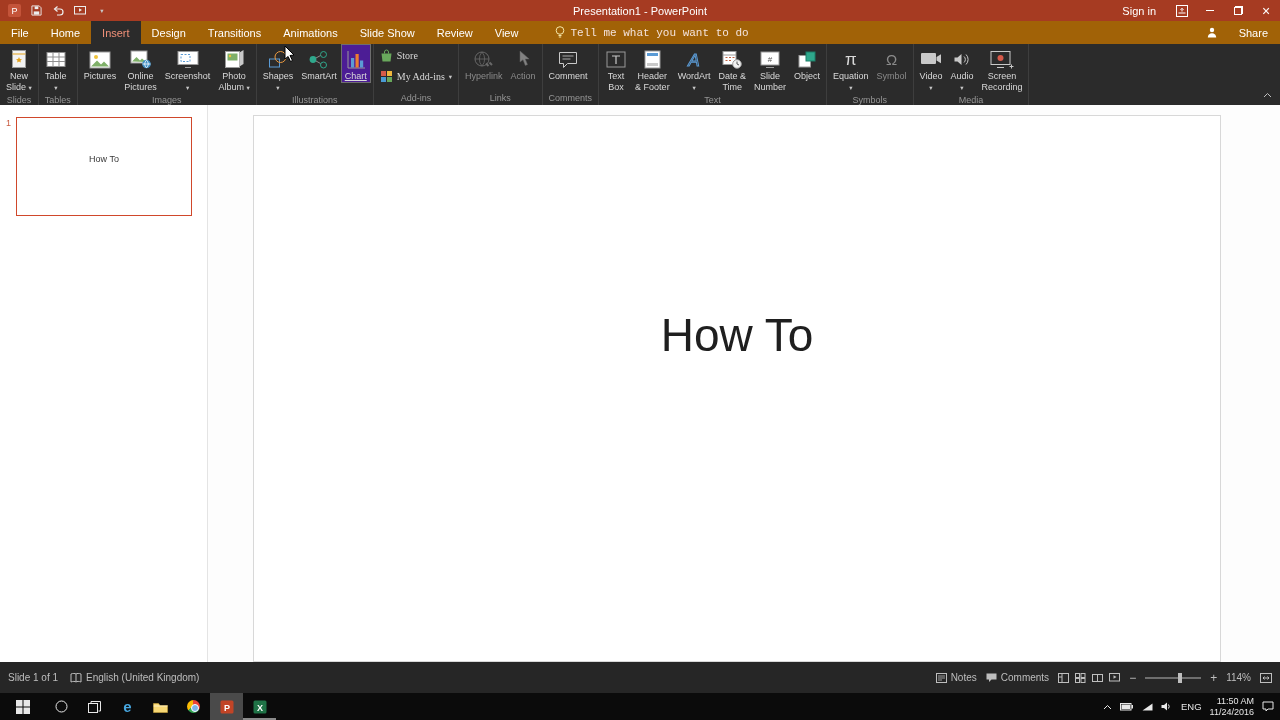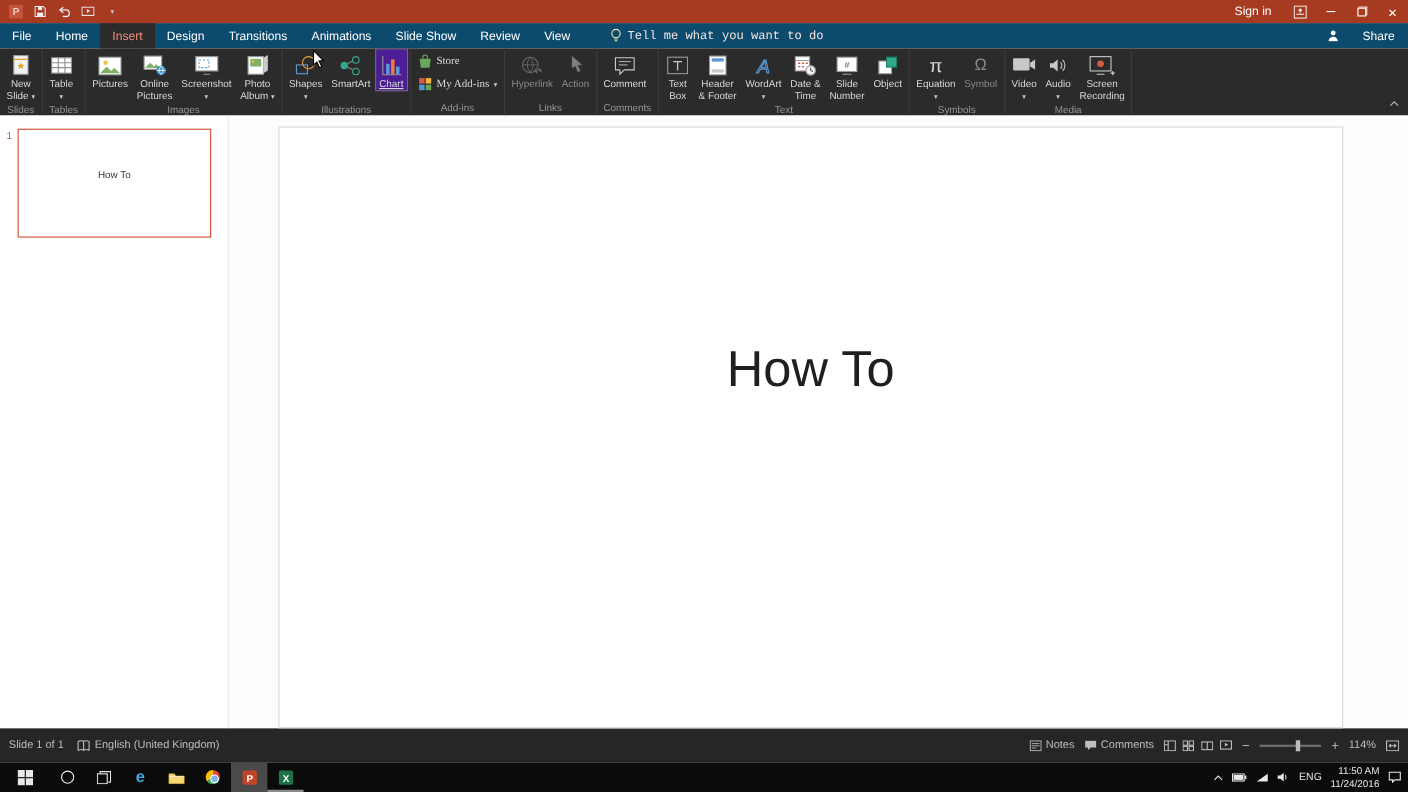--- a/index.html
+++ b/index.html
@@ -15,21 +15,21 @@
   .tb-right { margin-left:auto; display:flex; align-items:center; height:100%; }
   .signin { padding:0 12px; cursor:pointer; }
   .tb-ctrl { width:28px; height:100%; display:flex; align-items:center; justify-content:center; cursor:pointer; font-size:12px; }
   .min-glyph { display:inline-block; width:8px; border-bottom:1px solid #fff; }
   .restore-glyph { position:relative; width:9px; height:9px; display:inline-block; }
   .restore-glyph::before { content:""; position:absolute; right:0; top:0; width:6px; height:6px; border:1px solid #fff; }
   .restore-glyph::after { content:""; position:absolute; left:0; bottom:0; width:6px; height:6px; border:1px solid #fff; background:#A63B22; }
   .close-glyph { font-size:14px; line-height:1; }
 
   
-  .tabrow { height:23px; background:#0c4a6e; display:flex; align-items:stretch; color:#fff; flex:0 0 auto; }
+  .tabrow { height:23px; background:#a16207; display:flex; align-items:stretch; color:#fff; flex:0 0 auto; }
   .tab { padding:0 11px; display:flex; align-items:center; font-size:11px; cursor:pointer; white-space:nowrap; }
   .tab.selected { background:#2B2B2B; color:#F09078; }
   .tellme { margin-left:26px; display:flex; align-items:center; gap:5px; font-size:11px; color:#F4E3DD; cursor:text;font-family:Liberation Mono, monospace; }
   .share { margin-left:auto; margin-right:12px; display:flex; align-items:center; gap:22px; font-size:11px; cursor:pointer; }
 
   
   .ribbon { height:61px; background:#2B2B2B; display:flex; position:relative; color:#D9D9D9; flex:0 0 auto; }
   .rgroup { display:flex; flex-direction:column; border-right:1px solid #3E3E3E; padding:0 2px; }
   .rgroup-label { margin-top:auto; text-align:center; font-size:9px; color:#969696; padding:1px 4px 2px; white-space:nowrap; }
   .rbtns { display:flex; align-items:flex-start; }
@@ -112,20 +112,21 @@
       <span class="qat-btn">
         <svg width="12" height="10">
             <rect x="0.5" y="0.5" width="11" height="7.5" fill="none" stroke="#EDEDED"></rect>
             <path d="M5 2.2l3 1.8-3 1.8z" fill="#EDEDED"></path>
           </svg>
       </span>
       <span class="qat-btn">
           <span class="chev">▾</span>
         </span>
     </div>
+    <div class="tb-title">Presentation1 - PowerPoint</div>
     <div class="tb-right">
       <span class="signin">Sign in</span>
       <span class="tb-ctrl">
         <svg width="12" height="12">
             <rect x="0.5" y="0.5" width="11" height="11" fill="none" stroke="#fff"></rect>
             <path d="M2.5 8h7M6 6.5v-3M4.5 4.8L6 3.3l1.5 1.5" stroke="#fff" fill="none"></path>
           </svg>
       </span>
       <span class="tb-ctrl">
           <span class="min-glyph"></span>

